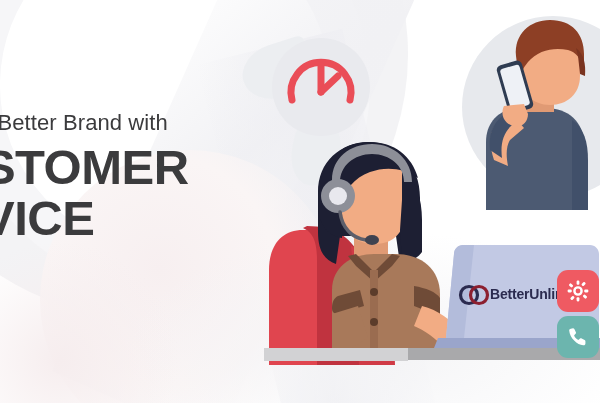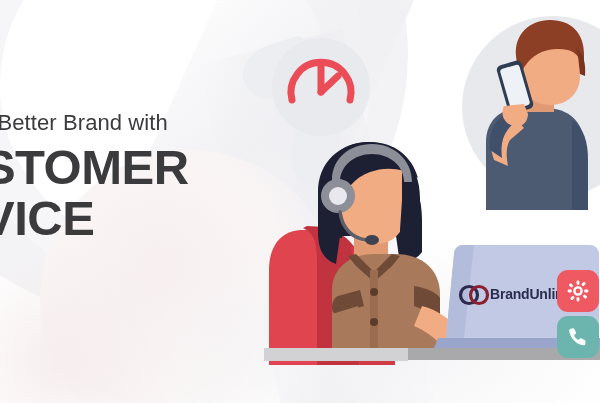--- a/index.html
+++ b/index.html
@@ -276,21 +276,21 @@
     <path d="M10 94 L172 94 L172 104 L6 104 Z" fill="#9aa5cb"></path>
   </svg>
 
   <div class="art" style="left:457px; top:283px; z-index:6;">
     <svg width="34" height="24" viewBox="0 0 34 24">
       <circle cx="12" cy="12" r="8.5" fill="none" stroke="#2b2b4f" stroke-width="3.2"></circle>
       <circle cx="22" cy="12" r="8.5" fill="none" stroke="#8c1f2f" stroke-width="3.2"></circle>
     </svg>
   </div>
   <div class="art" style="left:490px; top:286px; z-index:6; font-size:14px; font-weight:700; letter-spacing:-0.2px; white-space:nowrap;">
-    <span style="color:#2b2b4f;">Brand</span><span style="color:#2b2b4f;">Unlimited</span>
+    <span style="color:#2b2b4f;">Better</span><span style="color:#2b2b4f;">Unlimited</span>
   </div>
 
   <div class="desk">
     <div class="desk-left"></div>
     <div class="desk-right"></div>
   </div>
 
   <div class="tiles">
     <div class="tile tile-gear">
       <svg width="24" height="24" viewBox="0 0 24 24">

